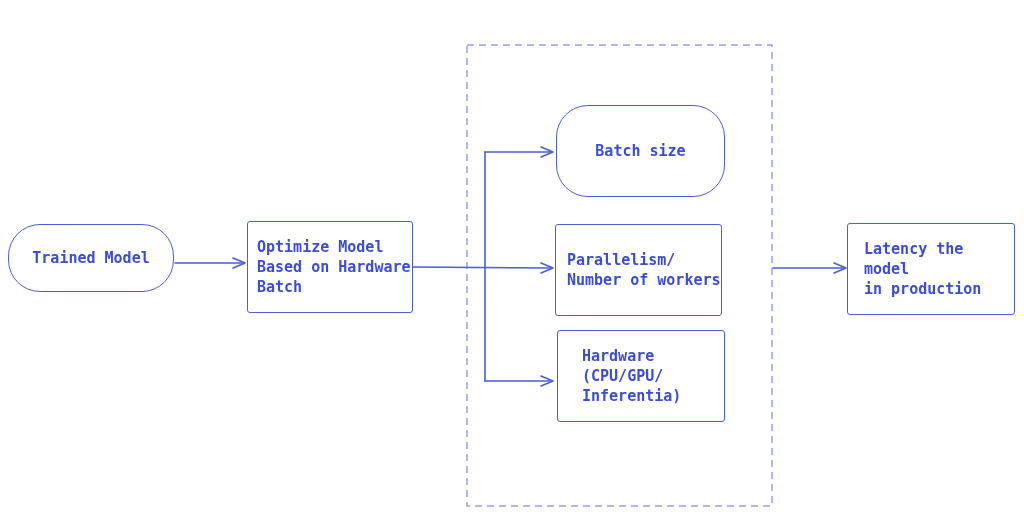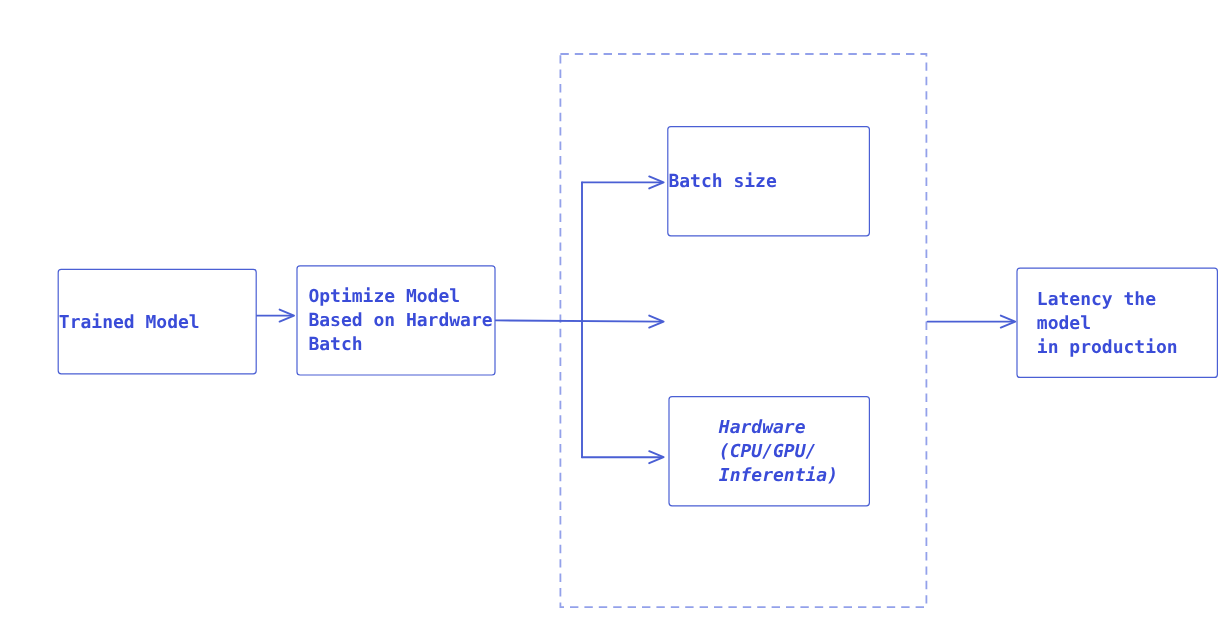--- a/index.html
+++ b/index.html
@@ -54,28 +54,28 @@
     display: flex;
     align-items: center;
   }
   .node .label {
     color: var(--text);
     font-size: 15px;
     font-weight: bold;
     line-height: 20px;
     white-space: pre-line;
   }
-  .node.center { justify-content: flex-start; }
+  .node.center { justify-content: center; border-radius: 32px; }
   .node.center .label { text-align: center; }
   .node.left .label { text-align: left; }
-  .n-trained   { left: 8px;   top: 224px; width: 166px; height: 88px; margin-left: 40px; }
+  .n-trained   { left: 8px;   top: 224px; width: 166px; height: 68px; }
   .n-optimize  { left: 247px; top: 221px; width: 166px; height: 92px; padding-left: 9px; }
   .n-batch     { left: 556px; top: 105px; width: 169px; height: 92px; }
   .n-parallel  { left: 555px; top: 224px; width: 167px; height: 92px; padding-left: 11px; }
-  .n-hardware  { left: 557px; top: 330px; width: 168px; height: 92px; padding-left: 41px; font-style: italic; }
+  .n-hardware  { left: 557px; top: 330px; width: 168px; height: 92px; padding-left: 24px; }
   .n-deploy    { left: 847px; top: 223px; width: 168px; height: 92px; padding-left: 16px; }
 </style>
 </head>
 <body>
 
 <div class="canvas">
 
   <svg class="wires" viewBox="0 0 1024 532">
     <rect class="group-border" x="467" y="45" width="305" height="461"></rect>
 
@@ -118,20 +118,24 @@
   <div class="node left n-optimize">
     <span class="label">Optimize Model
 Based on Hardware
 Batch</span>
   </div>
 
   <div class="node center n-batch">
     <span class="label">Batch size</span>
   </div>
 
+  <div class="node left n-parallel">
+    <span class="label">Parallelism/
+Number of workers</span>
+  </div>
 
   <div class="node left n-hardware">
     <span class="label">Hardware
 (CPU/GPU/
 Inferentia)</span>
   </div>
 
   <div class="node left n-deploy">
     <span class="label">Latency the model
 in production</span>

